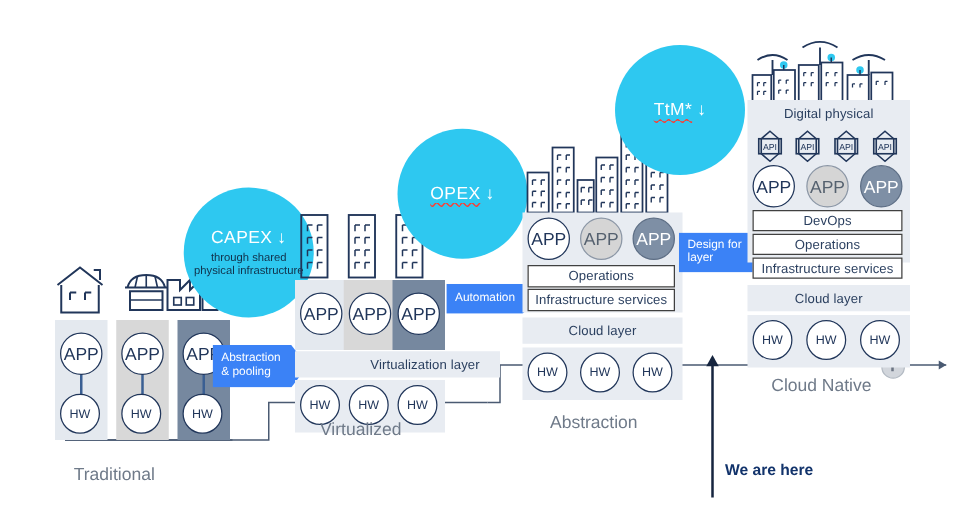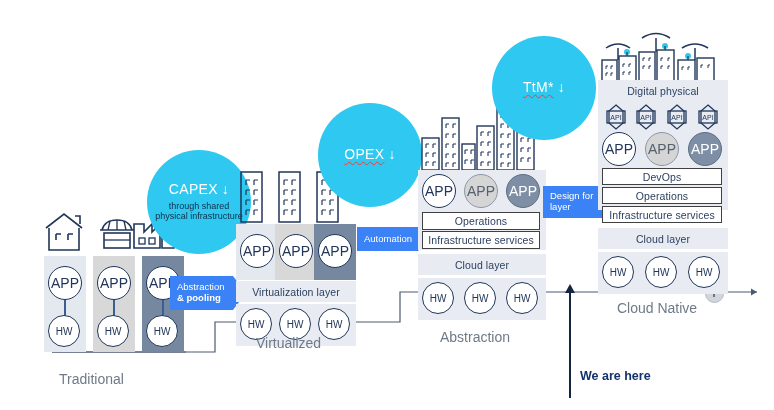--- a/index.html
+++ b/index.html
@@ -125,21 +125,21 @@
   <div class="hd">
     <span>CAPEX</span>
     <span>↓</span>
   </div>
   <div class="bd">through shared physical infrastructure</div>
 </div>
 
 <div class="chev" style="left:170px;top:276px;width:76px;height:34px;">
   <span>
     <b style="font-weight:normal;display:block">Abstraction</b>
-    <b style="font-weight:bold;display:block">&amp; pooling</b>
+    <b style="font-weight:normal;display:block">&amp; pooling</b>
   </span>
 </div>
 
 <div class="stage">
 
   <svg class="icoimg" style="left:238px;top:168px;" width="120" height="56">
     <g stroke="#21365a" stroke-width="1.5" fill="none">
       <rect x="3" y="4" width="21" height="50"></rect>
       <path d="M8,12 l0,5 M8,12 l4,0 M16,12 l0,5 M16,12 l4,0
                M8,22 l0,5 M8,22 l4,0 M16,22 l0,5 M16,22 l4,0
@@ -159,21 +159,21 @@
   </svg>
 
   <div class="colbg bg-a" style="left:236px;top:224px;width:42px;height:56px;"></div>
   <div class="colbg bg-b" style="left:275px;top:224px;width:42px;height:56px;"></div>
   <div class="colbg bg-c" style="left:314px;top:224px;width:42px;height:56px;"></div>
 
   <div class="node" style="left:240px;top:234px;width:34px;height:34px;">APP</div>
   <div class="node" style="left:279px;top:234px;width:34px;height:34px;">APP</div>
   <div class="node" style="left:318px;top:234px;width:34px;height:34px;">APP</div>
 
-  <div class="greybar" style="left:236px;top:281px;width:120px;height:21px;">
+  <div class="greybar" style="left:236px;top:281px;width:120px;height:21px;padding-left:44px;">
     <span class="bartxt">Virtualization layer</span>
   </div>
 
   <div class="panel" style="left:236px;top:304px;width:120px;height:42px;"></div>
   <div class="node hw" style="left:240px;top:308px;width:32px;height:32px;">HW</div>
   <div class="node hw" style="left:279px;top:308px;width:32px;height:32px;">HW</div>
   <div class="node hw" style="left:318px;top:308px;width:32px;height:32px;">HW</div>
 
   <div class="stagename" style="left:256px;top:335px;">Virtualized</div>
 </div>

